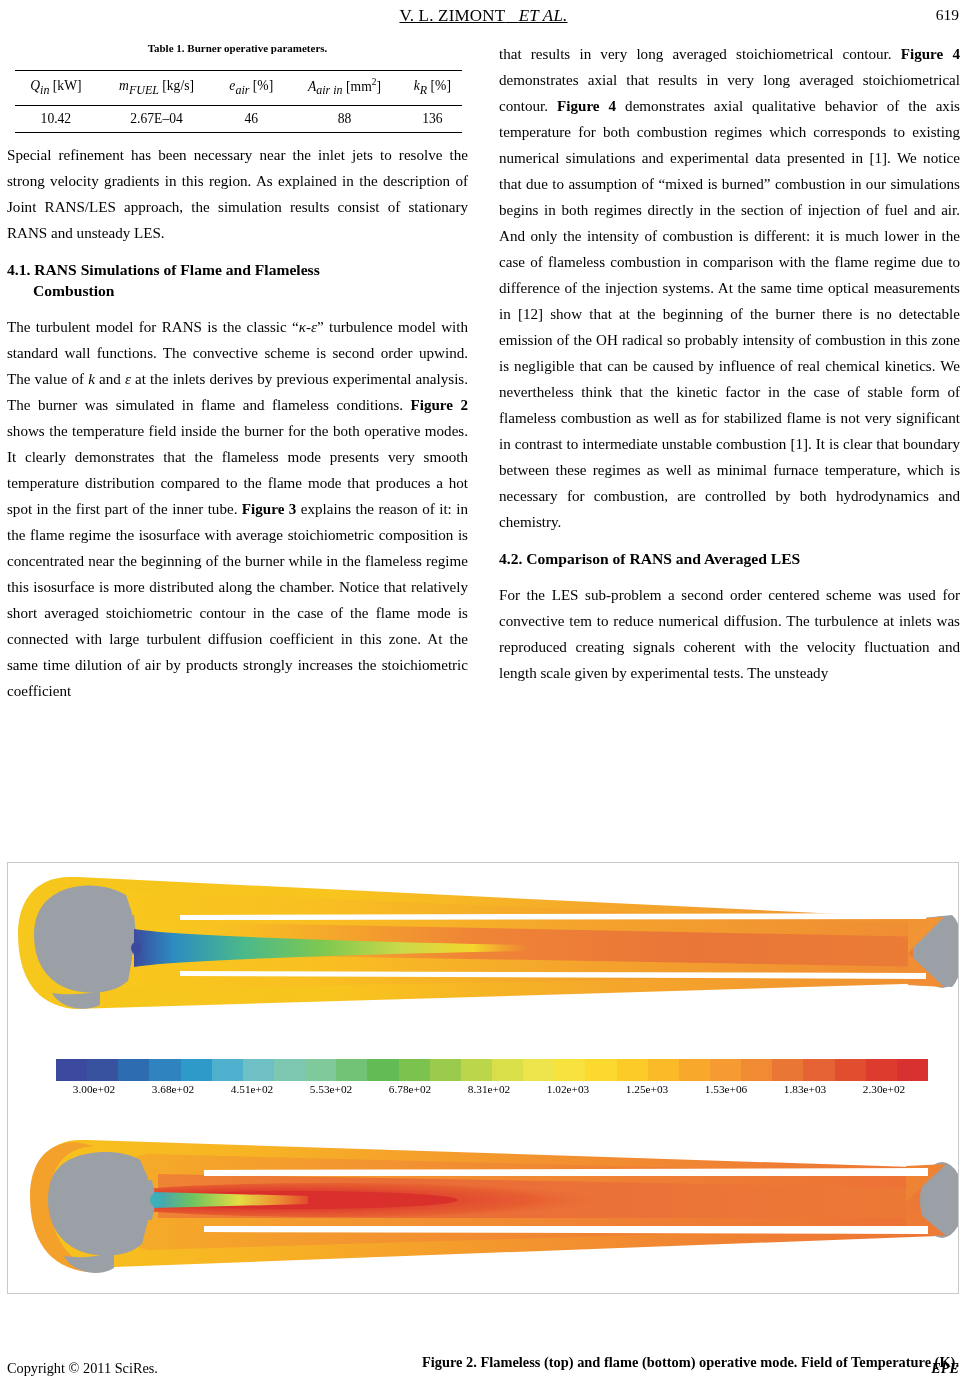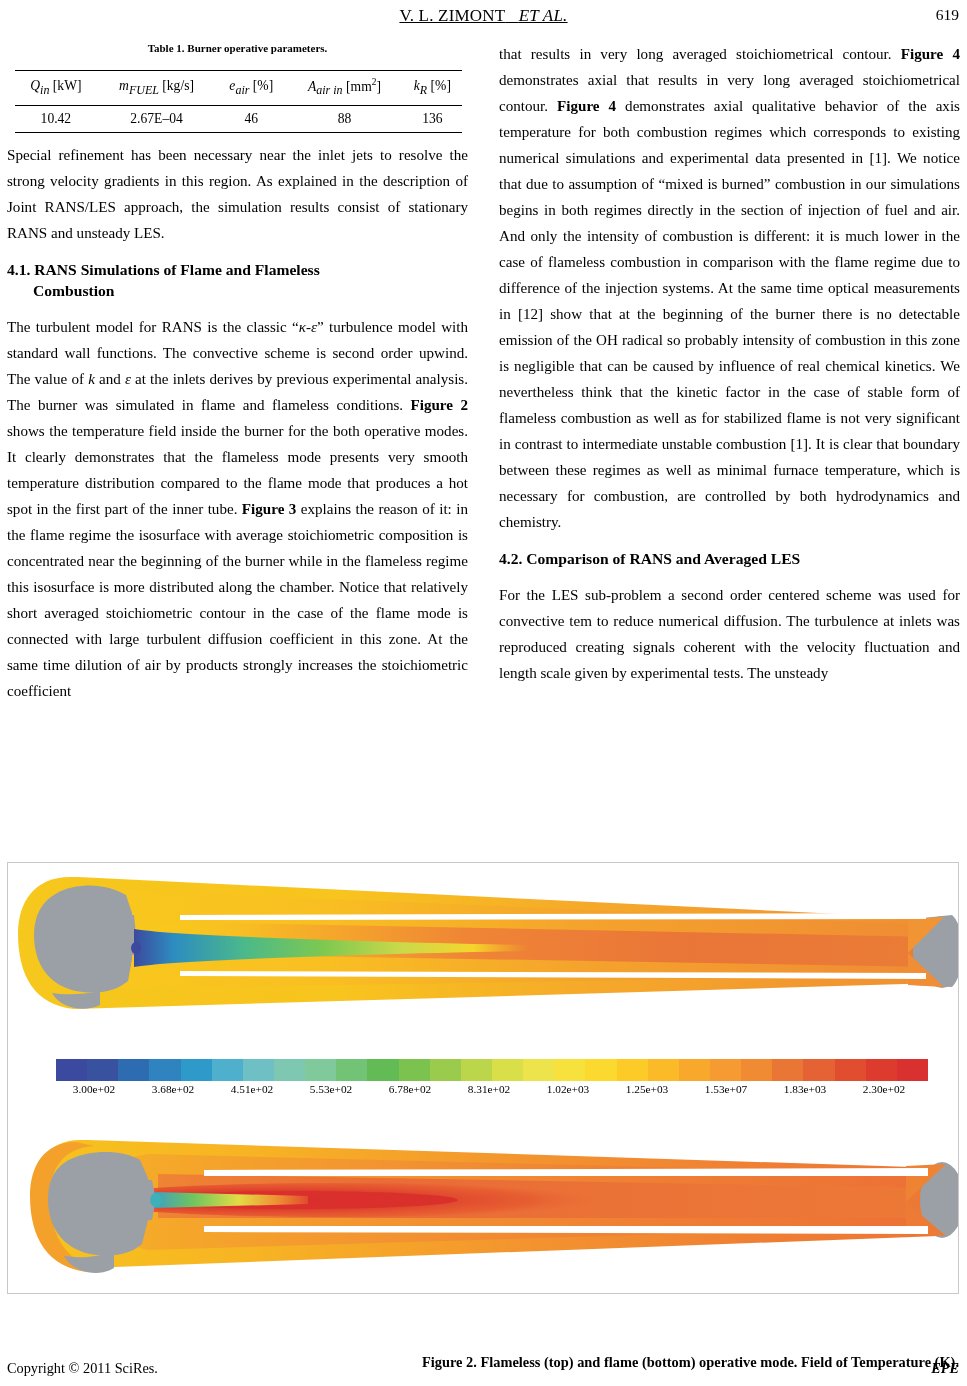--- a/index.html
+++ b/index.html
@@ -250,21 +250,21 @@
         </div>
       <div class="cticks" id="cticks">
           <span style="left: 45px;">3.00e+02</span>
           <span style="left: 124px;">3.68e+02</span>
           <span style="left: 203px;">4.51e+02</span>
           <span style="left: 282px;">5.53e+02</span>
           <span style="left: 361px;">6.78e+02</span>
           <span style="left: 440px;">8.31e+02</span>
           <span style="left: 519px;">1.02e+03</span>
           <span style="left: 598px;">1.25e+03</span>
-          <span style="left: 677px;">1.53e+07</span>
+          <span style="left: 677px;">1.53e+06</span>
           <span style="left: 756px;">1.83e+03</span>
           <span style="left: 835px;">2.30e+02</span>
         </div>
     </div>
 
     <div class="panel panel-bot">
       <svg class="burner" width="950" height="188" viewBox="0 0 950 188">
         <defs>
           <linearGradient id="gBotOuter" x1="0" y1="0" x2="1" y2="0">
             <stop offset="0" stop-color="#f7c31d"></stop>

